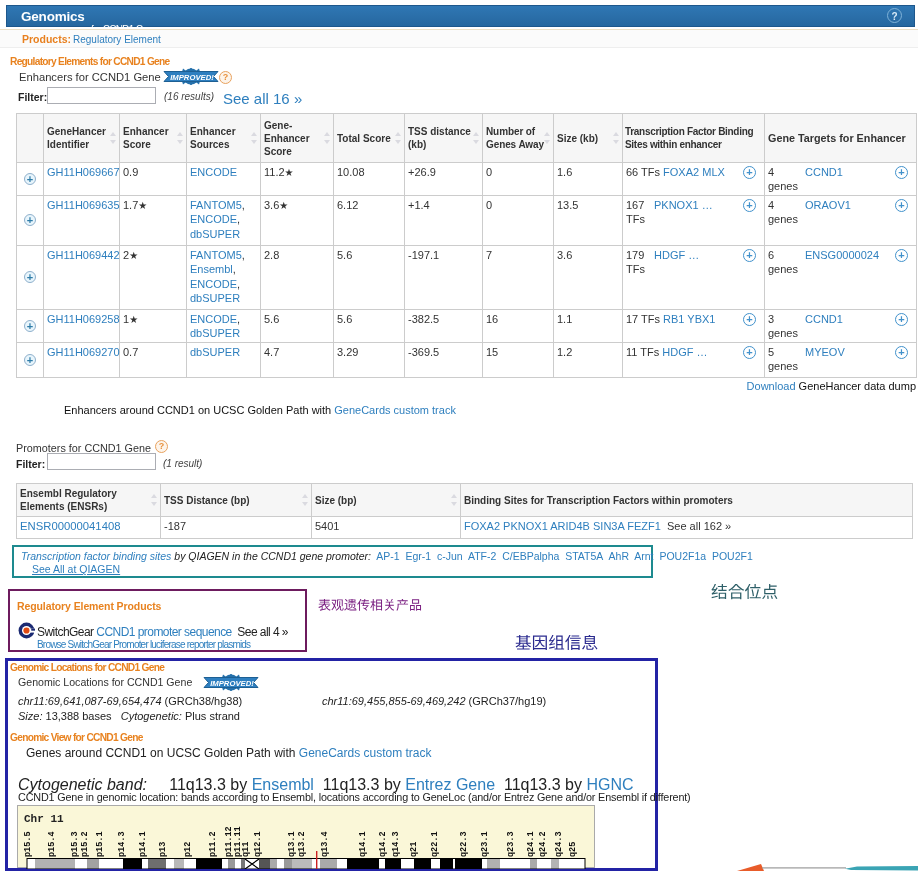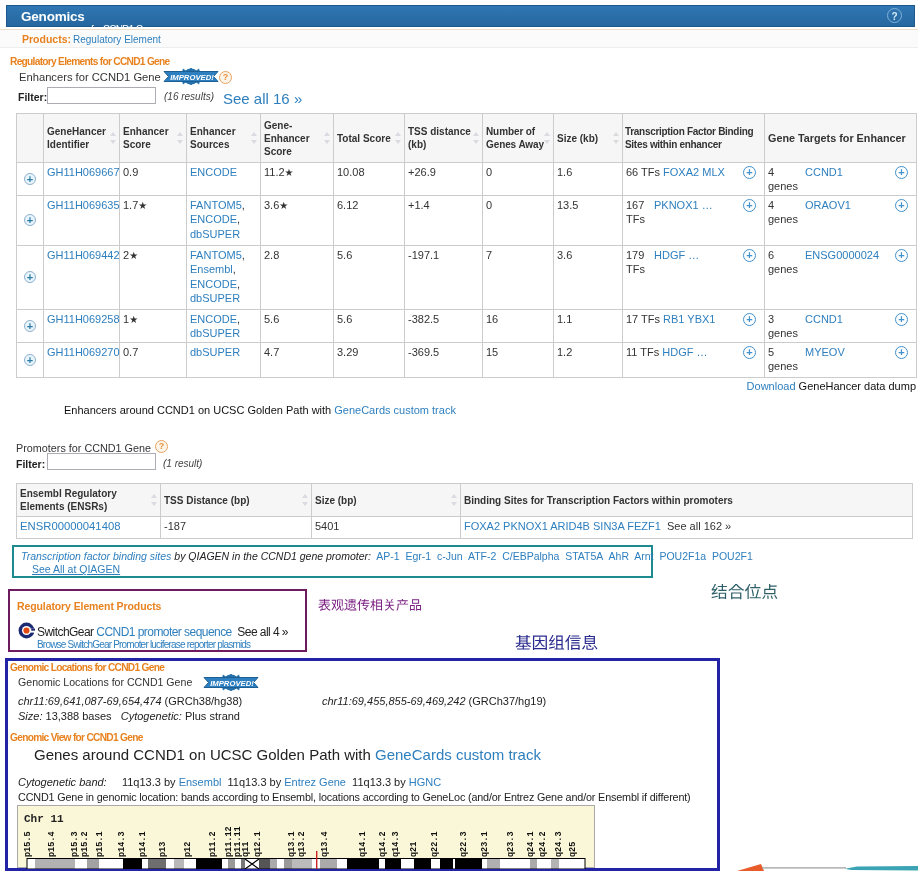--- a/index.html
+++ b/index.html
@@ -273,42 +273,42 @@
           <path d="M48 58 63 -14C157 10 282 42 401 73L394 137C266 106 134 76 48 58ZM481 790V11H380V-58H959V11H872V790ZM553 11V207H798V11ZM553 466H798V274H553ZM553 535V721H798V535ZM66 423C81 430 105 437 242 454C194 388 150 335 130 315C97 278 71 253 49 249C58 231 69 197 73 182C94 194 129 204 401 259C400 274 400 302 402 321L182 281C265 370 346 480 415 591L355 628C334 591 311 555 288 520L143 504C207 590 269 701 318 809L250 840C205 719 126 588 102 555C79 521 60 497 42 493C50 473 62 438 66 423Z"></path>
         </g>
         <g transform="translate(49.800000000000004,13.612) scale(0.0166,-0.0166)">
           <path d="M405 793V731H867V793ZM393 515V453H885V515ZM393 376V314H883V376ZM311 654V591H962V654ZM383 237V-80H455V-33H819V-77H894V237ZM455 30V176H819V30ZM277 837C218 686 121 537 20 441C33 424 54 384 62 367C100 405 137 450 173 499V-77H245V609C284 675 319 745 347 815Z"></path>
         </g>
         <g transform="translate(66.4,13.612) scale(0.0166,-0.0166)">
           <path d="M299 189V24C299 -54 326 -74 431 -74C453 -74 603 -74 627 -74C709 -74 732 -47 742 63C722 68 690 79 674 90C669 6 662 -6 620 -6C587 -6 461 -6 436 -6C382 -6 373 -1 373 24V189ZM402 225C461 184 525 123 554 79L612 122C582 167 516 225 457 263ZM725 170C798 106 874 16 904 -47L969 -5C936 60 858 147 785 208ZM163 197C141 124 99 44 37 -3L99 -47C164 8 203 95 229 173ZM272 559H739V476H272ZM272 418H739V336H272ZM272 698H739V617H272ZM465 850C458 824 445 788 433 758H199V275H815V758H512L553 835Z"></path>
         </g>
       </svg></div>
 
-  <div class="abs" style="left:5px; top:658px; width:715px; height:213px; border:3px solid #2323a5; background:#fff;">
+  <div class="abs" style="left:5px; top:658px; width:653px; height:213px; border:3px solid #2323a5; background:#fff;">
     <div class="oh" style="position:absolute; left:2px; top:1px;">Genomic Locations for CCND1 Gene</div>
     <div style="position:absolute; left:10px; top:15px; font-size:10.6px; color:#333;">Genomic Locations for CCND1 Gene</div>
     <div class="badge" style="left:195px; top:13px;"><svg width="56" height="17" viewBox="0 0 56 17">
           <g fill="#2470ab">
             <polygon points="28,-0.5 31,3 25,3"></polygon>
             <polygon points="20,0.5 24.5,4 18.5,5.5"></polygon>
             <polygon points="36,0.5 37.5,5.5 31.5,4"></polygon>
             <polygon points="28,17.5 31,14 25,14"></polygon>
             <polygon points="20,16.5 24.5,13 18.5,11.5"></polygon>
             <polygon points="36,16.5 37.5,11.5 31.5,13"></polygon>
             <circle cx="28" cy="8.5" r="8"></circle>
           </g>
           <polygon points="1,3.5 55,3.5 50.5,8.5 55,13.5 1,13.5 5.5,8.5" fill="#2e7fc0" stroke="#1d5f93" stroke-width="1"></polygon>
           <text x="29" y="11.5" text-anchor="middle" font-family="Liberation Sans" font-style="italic" font-weight="bold" font-size="7.7" fill="#fff">IMPROVED!</text>
         </svg></div>
     <div style="position:absolute; left:10px; top:34px; font-size:11px; color:#222;"><i>chr11:69,641,087-69,654,474</i> (GRCh38/hg38)</div>
     <div style="position:absolute; left:314px; top:34px; font-size:11px; color:#222;"><i>chr11:69,455,855-69,469,242</i> (GRCh37/hg19)</div>
     <div style="position:absolute; left:10px; top:49px; font-size:11px; color:#222;"><i>Size:</i> 13,388 bases &nbsp;&nbsp;<i>Cytogenetic:</i> Plus strand</div>
     <div class="oh" style="position:absolute; left:2px; top:71px;">Genomic View for CCND1 Gene</div>
-    <div style="position:absolute; left:26px; top:85px; font-size:15px; color:#222;">Genes around CCND1 on UCSC Golden Path with <a>GeneCards custom track</a></div>
-    <div style="position:absolute; left:10px; top:115px; font-size:11px; color:#222;"><i>Cytogenetic band:</i> &nbsp;&nbsp;&nbsp;&nbsp;11q13.3 by <a>Ensembl</a>&nbsp; 11q13.3 by <a>Entrez Gene</a>&nbsp; 11q13.3 by <a>HGNC</a></div>
+    <div style="position:absolute; left:18px; top:85px; font-size:12px; color:#222;">Genes around CCND1 on UCSC Golden Path with <a>GeneCards custom track</a></div>
+    <div style="position:absolute; left:10px; top:115px; font-size:16px; color:#222;"><i>Cytogenetic band:</i> &nbsp;&nbsp;&nbsp;&nbsp;11q13.3 by <a>Ensembl</a>&nbsp; 11q13.3 by <a>Entrez Gene</a>&nbsp; 11q13.3 by <a>HGNC</a></div>
     <div style="position:absolute; left:10px; top:130px; font-size:10.8px; letter-spacing:-0.16px; color:#222; white-space:nowrap;">CCND1 Gene in genomic location: bands according to Ensembl, locations according to GeneLoc (and/or Entrez Gene and/or Ensembl if different)</div>
     <div style="position:absolute; left:9px; top:144px; width:578px; height:63px; background:#faf7d8; border:1px solid #aaa;"><svg width="578" height="63" viewBox="0 0 578 63">
           <text x="6" y="16" font-family="Liberation Mono" font-weight="bold" font-size="11" fill="#222">Chr 11</text>
           <text transform="translate(12,51) rotate(-90)" font-family="Liberation Mono" font-weight="bold" font-size="8.5" fill="#111">p15.5</text>
           <text transform="translate(36,51) rotate(-90)" font-family="Liberation Mono" font-weight="bold" font-size="8.5" fill="#111">p15.4</text>
           <text transform="translate(59,51) rotate(-90)" font-family="Liberation Mono" font-weight="bold" font-size="8.5" fill="#111">p15.3</text>
           <text transform="translate(69,51) rotate(-90)" font-family="Liberation Mono" font-weight="bold" font-size="8.5" fill="#111">p15.2</text>
           <text transform="translate(84,51) rotate(-90)" font-family="Liberation Mono" font-weight="bold" font-size="8.5" fill="#111">p15.1</text>
           <text transform="translate(106,51) rotate(-90)" font-family="Liberation Mono" font-weight="bold" font-size="8.5" fill="#111">p14.3</text>
           <text transform="translate(127,51) rotate(-90)" font-family="Liberation Mono" font-weight="bold" font-size="8.5" fill="#111">p14.1</text>

